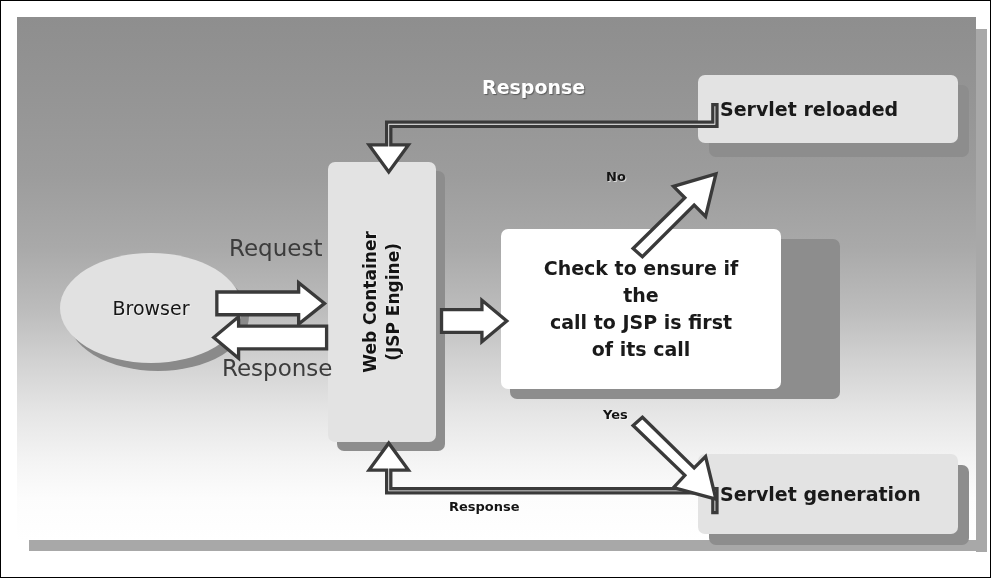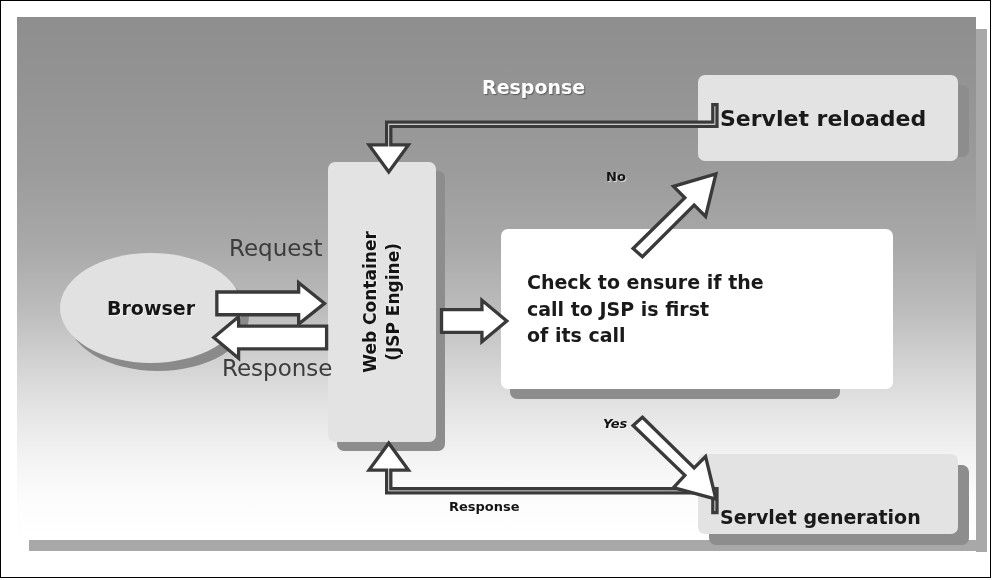--- a/index.html
+++ b/index.html
@@ -81,21 +81,21 @@
     background: #8a8a8a;
     z-index: 3;
   }
   #browser {
     position: absolute;
     left: 43px; top: 236px;
     width: 182px; height: 110px;
     border-radius: 50%;
     background: #e1e1e1;
     display: flex; align-items: center; justify-content: center;
-    font-weight: bold;
+    font-weight: normal;
     font-size: 19px;
     color: #161616;
     text-shadow: 1px 1px 0 rgba(255,255,255,0.55);
     z-index: 5;
   }
 
   
   #webcontainer-shadow {
     left: 320px; top: 154px; width: 108px; height: 280px;
   }
@@ -114,52 +114,52 @@
     color: #141414;
     text-shadow: 1px 1px 0 rgba(255,255,255,0.5);
   }
 
   
   #decision-shadow {
     left: 493px; top: 222px; width: 330px; height: 160px;
   }
   #decision {
     left: 484px; top: 212px;
-    width: 392px; height: 160px;
+    width: 280px; height: 160px;
     background: #ffffff;
     padding: 0 26px;
     font-size: 19px;
     line-height: 1.42;
     box-sizing: border-box;
+    text-align: center;
   }
 
   
   #reloaded-shadow {
     left: 692px; top: 68px; width: 260px; height: 72px;
   }
   #reloaded {
     left: 681px; top: 58px;
-    width: 260px; height: 86px;
+    width: 260px; height: 68px;
     padding: 0 22px;
-    font-size: 22px;
+    font-size: 19px;
     box-sizing: border-box;
   }
 
   
   #generation-shadow {
     left: 692px; top: 448px; width: 260px; height: 80px;
   }
   #generation {
     left: 681px; top: 437px;
     width: 260px; height: 80px;
-    padding: 3px 22px;
+    padding: 16px 22px;
     font-size: 19px;
     line-height: 1.4;
     box-sizing: border-box;
-    align-items: flex-end;
   }
 
   
   .label {
     position: absolute;
     white-space: nowrap;
     z-index: 8;
   }
   .lbl-plain {
     font-size: 23px;
@@ -177,21 +177,21 @@
     font-weight: bold;
     color: #141414;
     text-shadow: 1px 1px 0 rgba(255,255,255,0.6);
   }
 
   #label-request  { left: 212px; top: 218px; }
   #label-response-browser { left: 205px; top: 338px; }
   #label-response-top { left: 465px; top: 59px; }
   #label-response-bottom { left: 432px; top: 482px; }
   #label-no  { left: 589px; top: 152px; }
-  #label-yes { left: 586px; top: 399px; font-style: italic; }
+  #label-yes { left: 586px; top: 390px; }
 
   
   #arrows {
     position: absolute;
     left: 0; top: 0;
     width: 993px; height: 580px;
     z-index: 6;
     pointer-events: none;
   }
 </style>

